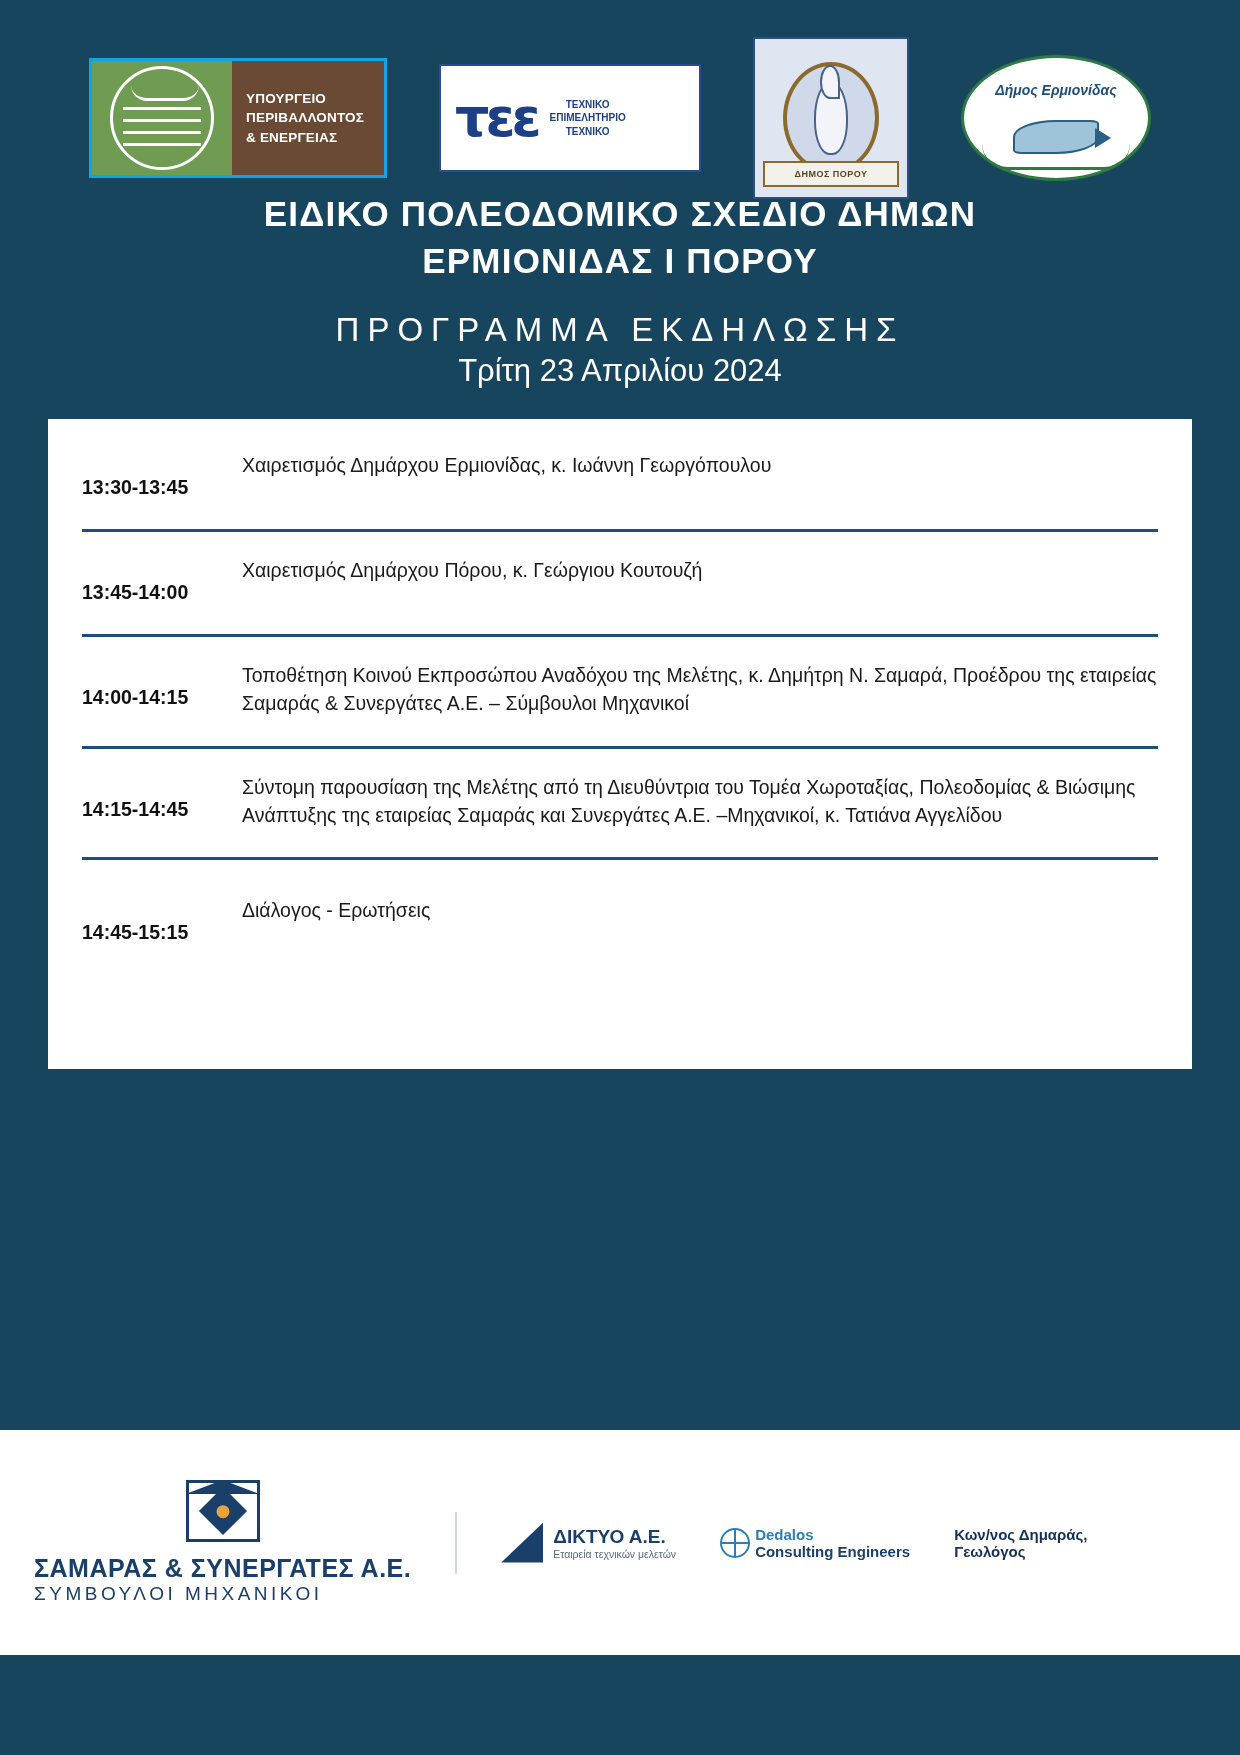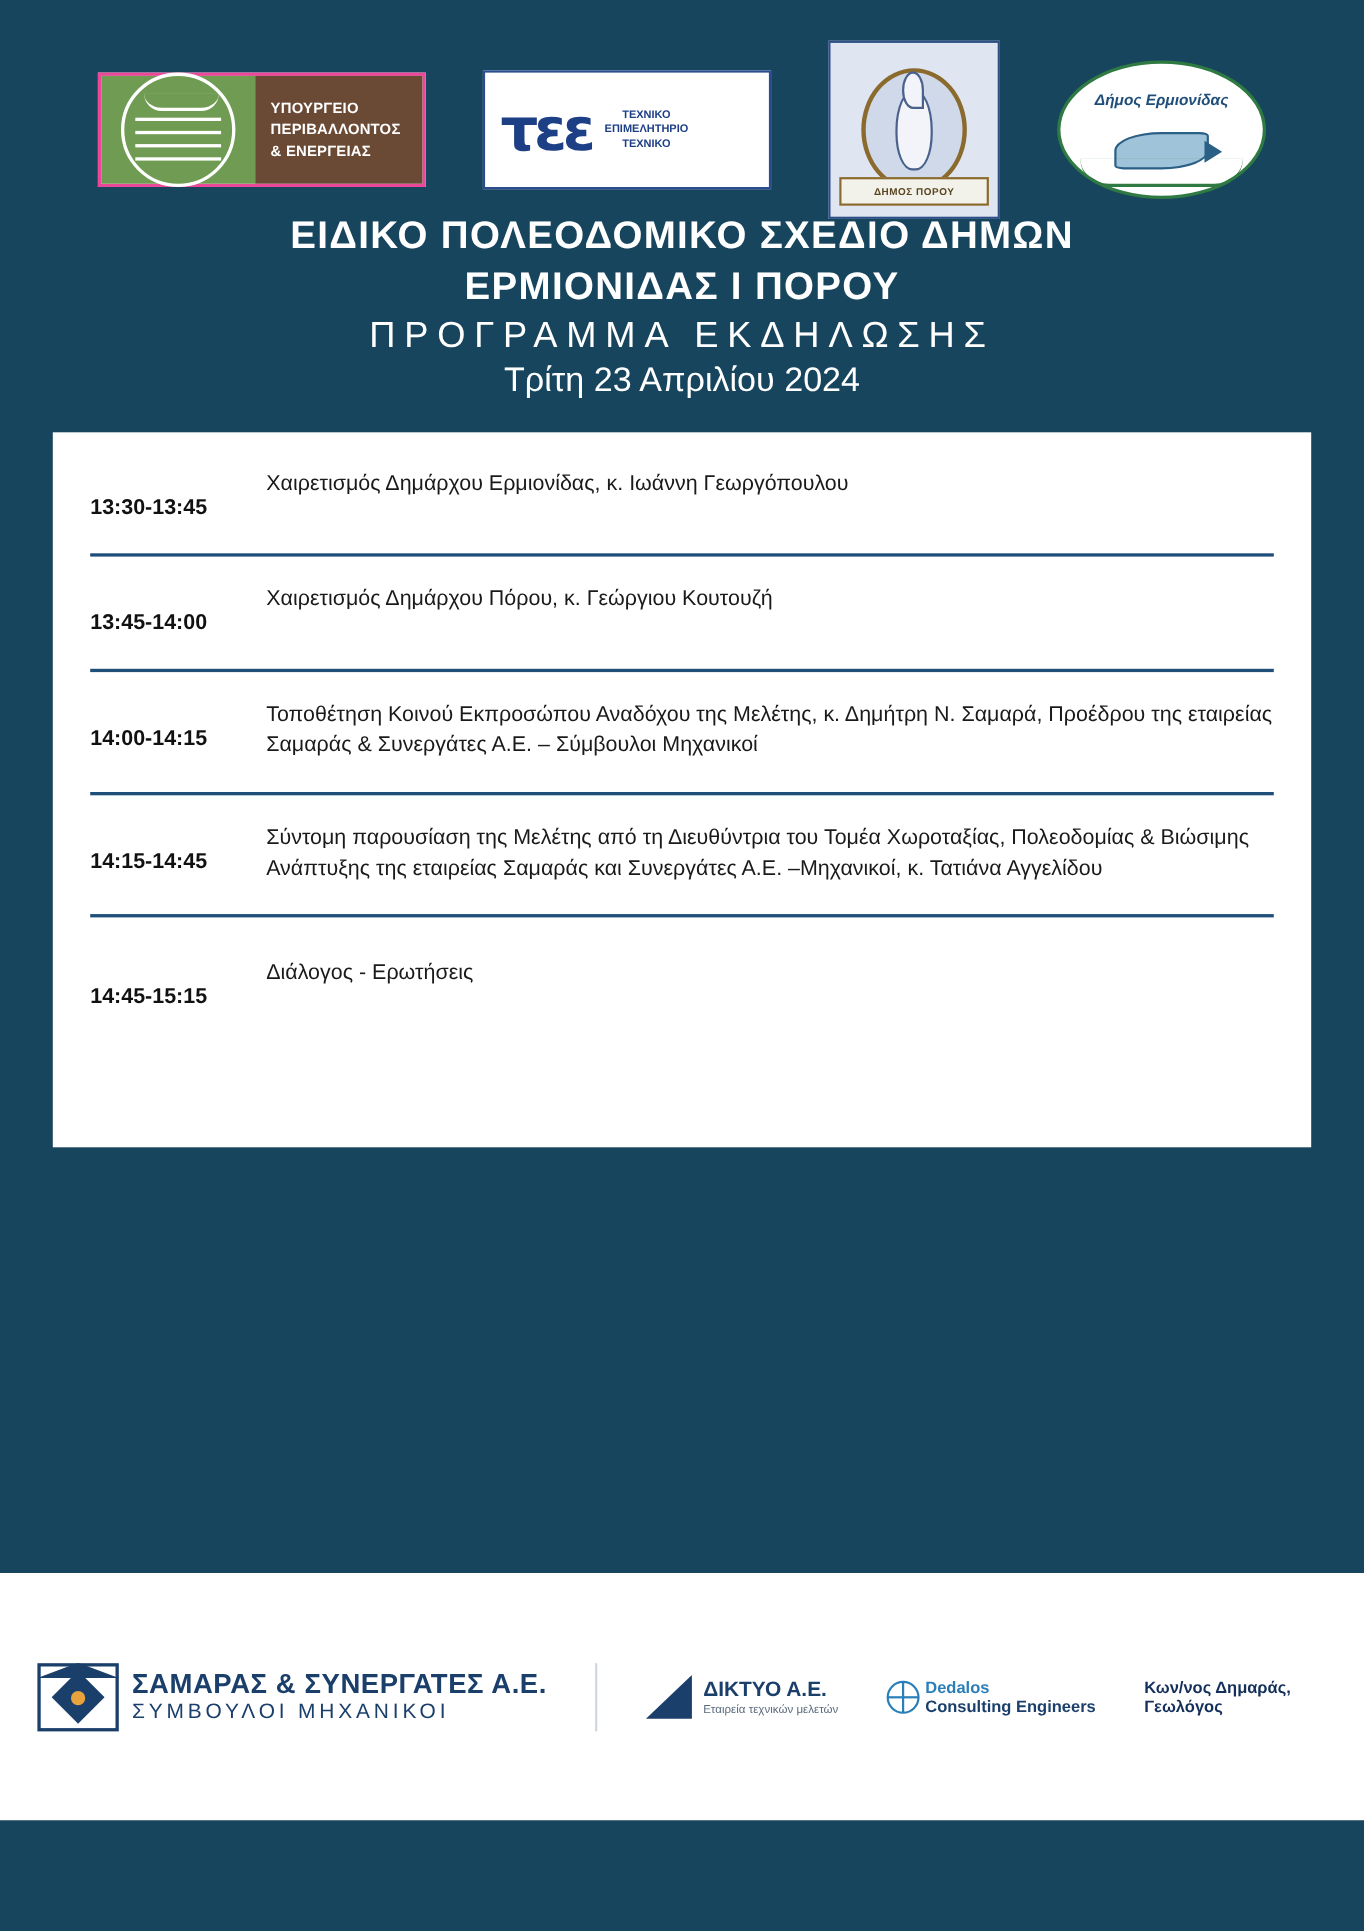--- a/index.html
+++ b/index.html
@@ -19,23 +19,23 @@
     align-items: center;
     justify-content: center;
     gap: 52px;
     padding-top: 64px;
     height: 172px;
   }
 
   
   .logo-ministry {
     width: 298px;
-    height: 104px;
+    height: 120px;
     background: #ffffff;
-    border: 3px solid #ec4899;
+    border: 3px solid #0ea5e9;
     display: flex;
     align-items: stretch;
   }
   .lm-left {
     width: 140px;
     background: #6f9c52;
     display: flex;
     align-items: center;
     justify-content: center;
   }
@@ -186,20 +186,21 @@
     color: #ffffff;
     font-size: 35px;
     font-weight: bold;
     letter-spacing: 1.2px;
     line-height: 1.35;
   }
   .subtitle {
     color: #ffffff;
     font-size: 33px;
     letter-spacing: 8px;
+    margin-top: 26px;
     font-weight: normal;
   }
   .date {
     color: #ffffff;
     font-size: 31px;
     margin-top: 4px;
     font-weight: normal;
   }
 
   
@@ -236,21 +237,21 @@
     position: absolute;
     left: 0; right: 0;
     top: 1430px;
     height: 225px;
     background: #ffffff;
     display: flex;
     align-items: center;
     padding-left: 34px;
     gap: 44px;
   }
-  .f-samaras { display: flex; align-items: center; gap: 12px; }
+  .f-samaras { display: flex; align-items: center; gap: 12px; flex-direction: column; }
   .f-sam-logo {
     width: 74px; height: 62px;
     border: 3px solid #1b3f6b;
     position: relative;
     display: flex; align-items: center; justify-content: center;
   }
   .f-sam-logo:before {
     content: "";
     position: absolute; top: -3px; left: -3px; right: -3px; height: 14px;
     background: #1b3f6b;

